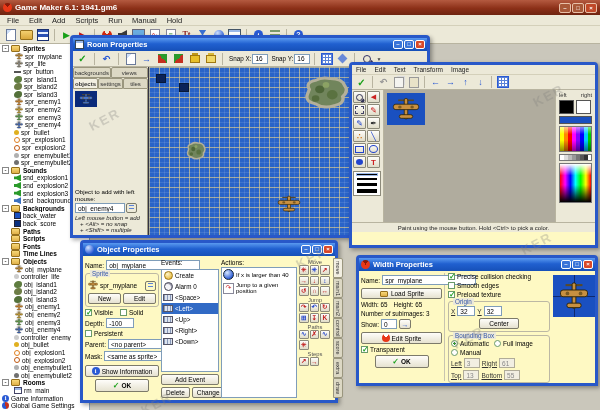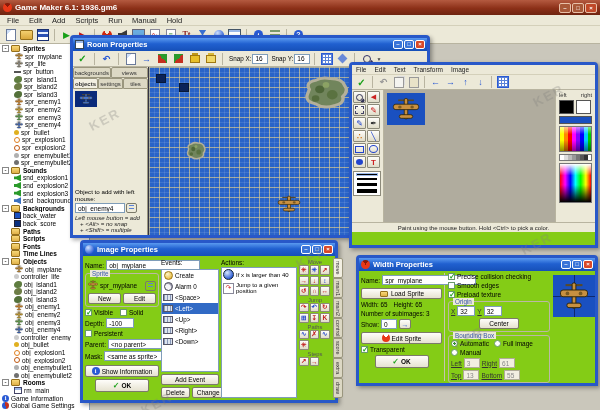--- a/index.html
+++ b/index.html
@@ -60,21 +60,21 @@
   .trow{display:flex;align-items:center;height:7.6px;font-size:6.5px;padding-left:2px;white-space:nowrap;overflow:hidden}
   .trow.item-row{padding-left:14px}
   .trow .tlabel{margin-left:2px}
   .folder-row{font-weight:700}
   .exp{width:7px;height:7px;border:1px solid #888;background:#fff;font-size:6px;line-height:5px;text-align:center;color:#333;flex:none;margin-right:1px}
   .exp-sp{width:8px;flex:none;display:inline-block}
   .fold{width:9px;height:7px;background:linear-gradient(#f8d878,#e0b048);border:1px solid #96701c;border-radius:1px;margin:0 1px;flex:none}
   .tic{display:inline-flex;align-items:center;justify-content:center;width:9px;height:8px;flex:none}
 
   
-  .win{position:absolute;border:3px solid #2858c8;border-radius:4px 4px 0 0;background:#84cc16;box-shadow:2px 2px 4px rgba(0,0,0,.35)}
+  .win{position:absolute;border:3px solid #2858c8;border-radius:4px 4px 0 0;background:#fef9c3;box-shadow:2px 2px 4px rgba(0,0,0,.35)}
   .tb{height:13px;background:linear-gradient(180deg,#5a9af0,#2060d0 45%,#1650b8);display:flex;align-items:center;gap:3px;padding:0 2px;color:#fff;font-size:7.5px;font-weight:700;white-space:nowrap}
   .wbs{margin-left:auto;display:flex;gap:1px}
   .wb{width:10px;height:9px;border-radius:2px;border:1px solid #fff;background:#3a74d8;color:#fff;font-size:6px;line-height:7px;text-align:center;font-weight:700}
   .wb.close{background:#d84828}
   .tbic{width:9px;height:9px;flex:none}
   .tbic.grid{background:#fff;border:1px solid #345;box-shadow:inset 0 2px 0 #9ab8e8}
   .tbic.ball{border-radius:50%;background:radial-gradient(circle at 35% 30%,#cfe2ff,#2a5ad4 75%)}
   .tbic.img{background:linear-gradient(#6aace0 0 55%,#6ab05a 55%)}
   .tbic.pac{border-radius:50%;background:conic-gradient(from 35deg,#e83818 0 290deg,#8a1a08 290deg)}
 
@@ -197,21 +197,21 @@
   
   .wm{position:absolute;z-index:9;pointer-events:none;color:rgba(130,130,125,.30);font-size:13px;font-weight:700;letter-spacing:2px;transform:rotate(-28deg)}
 </style>
 </head>
 <body>
 
 <div id="screen">
 
   <div class="mw-title">
     <span class="tbic pac"></span>
-    <span>Game Maker 6.1: 1936.gm6</span>
+    <span>Game Maker 6.1: 1941.gm6</span>
     <span class="mw-btns">
       <span class="mwb">–</span>
       <span class="mwb">□</span>
       <span class="mwb close">×</span>
     </span>
   </div>
   <div class="mw-menu" id="main-menu">
       <span class="mitem">File</span>
       <span class="mitem">Edit</span>
       <span class="mitem">Add</span>
@@ -641,21 +641,21 @@
               <circle cx="4.5" cy="6.6" r="1" fill="#7a5a20"></circle>
               <circle cx="11.5" cy="6.6" r="1" fill="#7a5a20"></circle>
             </svg></div>
       </div>
     </div>
   </div>
 
   <div class="win" id="win-object">
     <div class="tb">
       <span class="tbic ball"></span>
-      <span>Image Properties</span>
+      <span>Object Properties</span>
       <span class="wbs">
         <span class="wb">–</span>
         <span class="wb">□</span>
         <span class="wb close">×</span>
       </span>
     </div>
     <div class="op-body">
       <div class="op-left">
         <div class="frow">
           <label>Name:</label>

